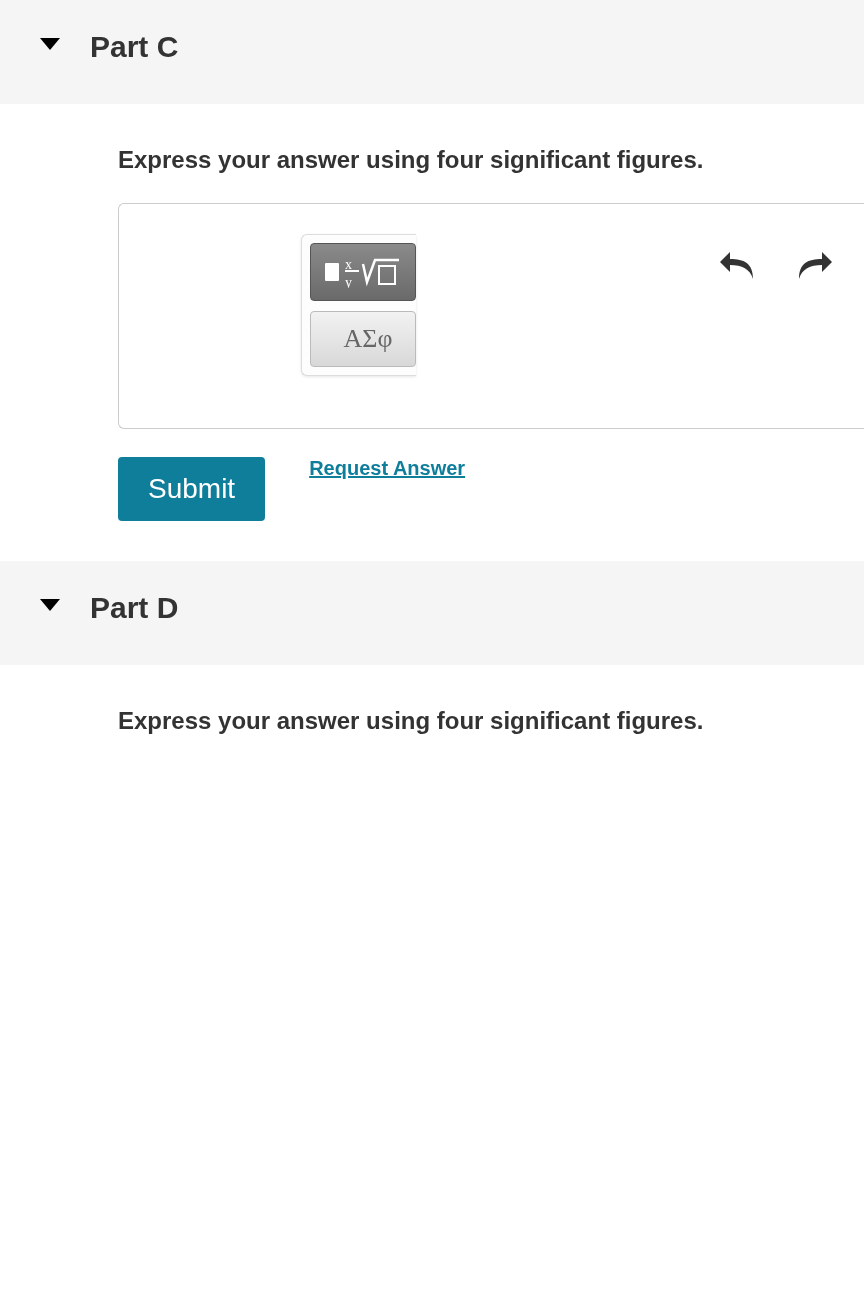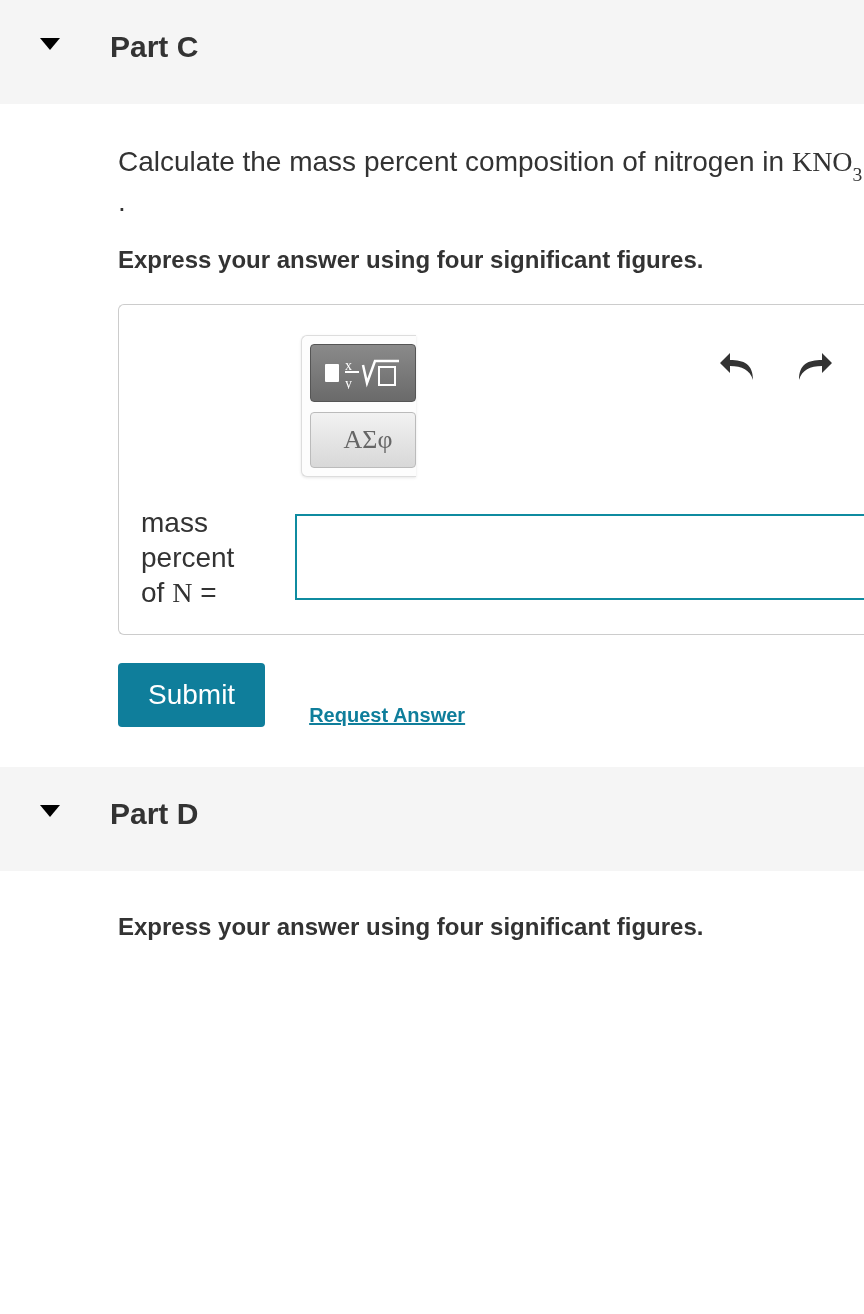--- a/index.html
+++ b/index.html
@@ -21,21 +21,20 @@
     height: 0;
     border-left: 10px solid transparent;
     border-right: 10px solid transparent;
     border-top: 12px solid #000;
     margin-top: 8px;
   }
   .part-title {
     font-weight: bold;
     font-size: 30px;
     color: #333;
-    margin-left: 20px;
   }
   .part-body {
     padding: 40px 0 40px 118px;
   }
   .prompt {
     font-size: 28px;
     color: #333;
     line-height: 1.3;
     margin-bottom: 24px;
   }
@@ -130,21 +129,21 @@
     flex: 1;
     border: 2px solid #0f8ba0;
     border-right: none;
     height: 86px;
     font-size: 24px;
     padding: 8px 12px;
     outline: none;
   }
   .actions {
     display: flex;
-    align-items: flex-end;
+    align-items: flex-start;
     gap: 44px;
   }
   .submit-btn {
     background: #0f7e9b;
     color: #fff;
     border: none;
     border-radius: 4px;
     font-size: 28px;
     padding: 16px 30px;
     cursor: pointer;
@@ -171,23 +170,20 @@
 </style>
 </head>
 <body>
 
 <div class="part-header">
   <div class="caret"></div>
   <div class="part-title">Part C</div>
 </div>
 
 <div class="part-body">
-  <p class="prompt">
-    <span>Calculate the mass percent composition of nitrogen in </span><span class="formula"><span>KNO</span><span class="sub">3</span></span><span> .</span>
-  </p>
   <p class="instruction">Express your answer using four significant figures.</p>
 
   <div class="answer-box">
     <div class="toolbar">
       <div class="tool-group">
         <div class="tool-btn">
           <span class="sqrt-icon">
             <span class="small-box"></span>
             <svg width="56" height="32" viewBox="0 0 56 32">
               <text x="0" y="13" font-size="14" fill="#fff" font-family="serif">x</text>
@@ -209,28 +205,20 @@
           </svg>
         </div>
         <div class="arrow-btn">
           <svg width="38" height="34" viewBox="0 0 38 34">
             <path d="M26 4 L36 14 L26 24 L26 17 C14 17 6 21 3 31 C3 15 12 11 26 11 Z" fill="#333"></path>
           </svg>
         </div>
       </div>
     </div>
 
-    <div class="answer-row">
-      <div class="answer-label">
-        <span>mass</span><br>
-        <span>percent</span><br>
-        <span>of </span><span class="formula">N</span><span> =</span>
-      </div>
-      <input class="answer-input" type="text" value="" style="">
-    </div>
   </div>
 
   <div class="actions">
     <button class="submit-btn">Submit</button>
     <a class="request-link">Request Answer</a>
   </div>
 </div>
 
 <div class="part-header">
   <div class="caret"></div>

